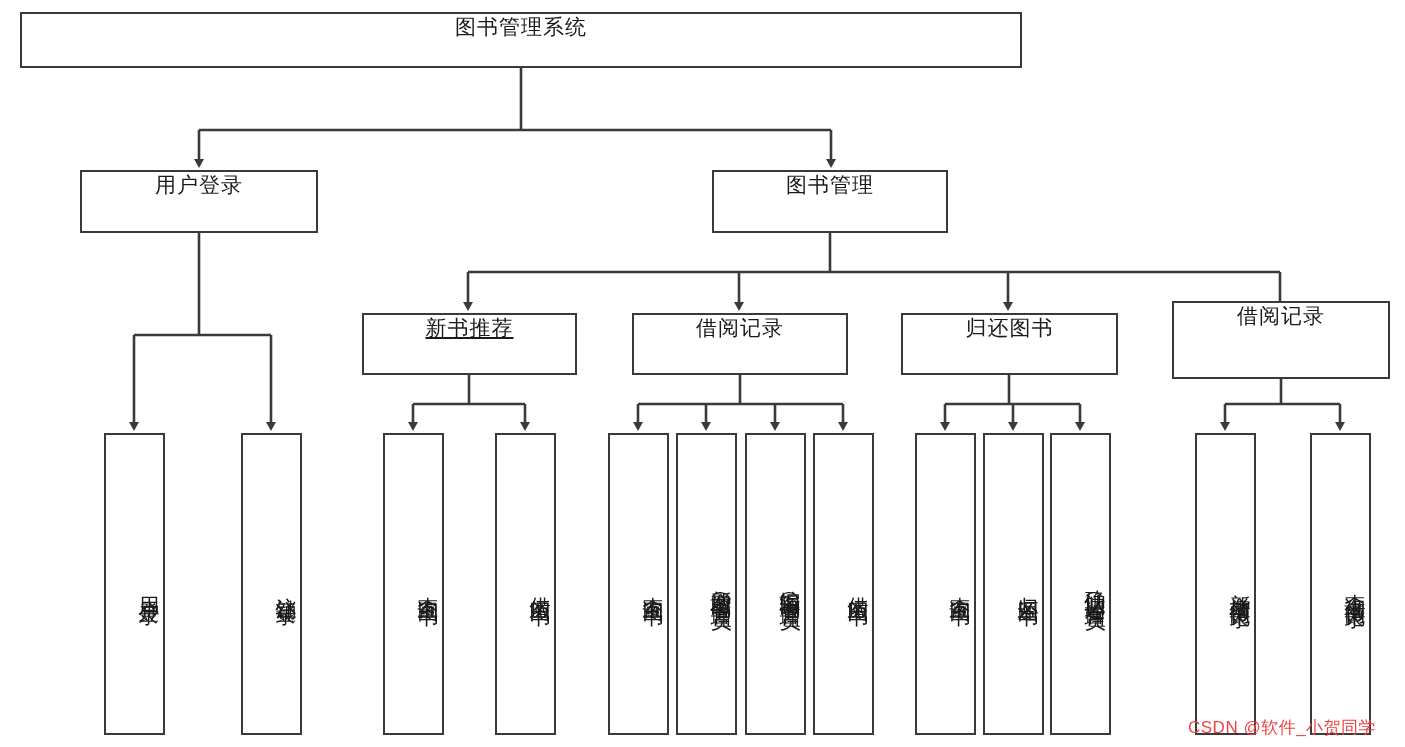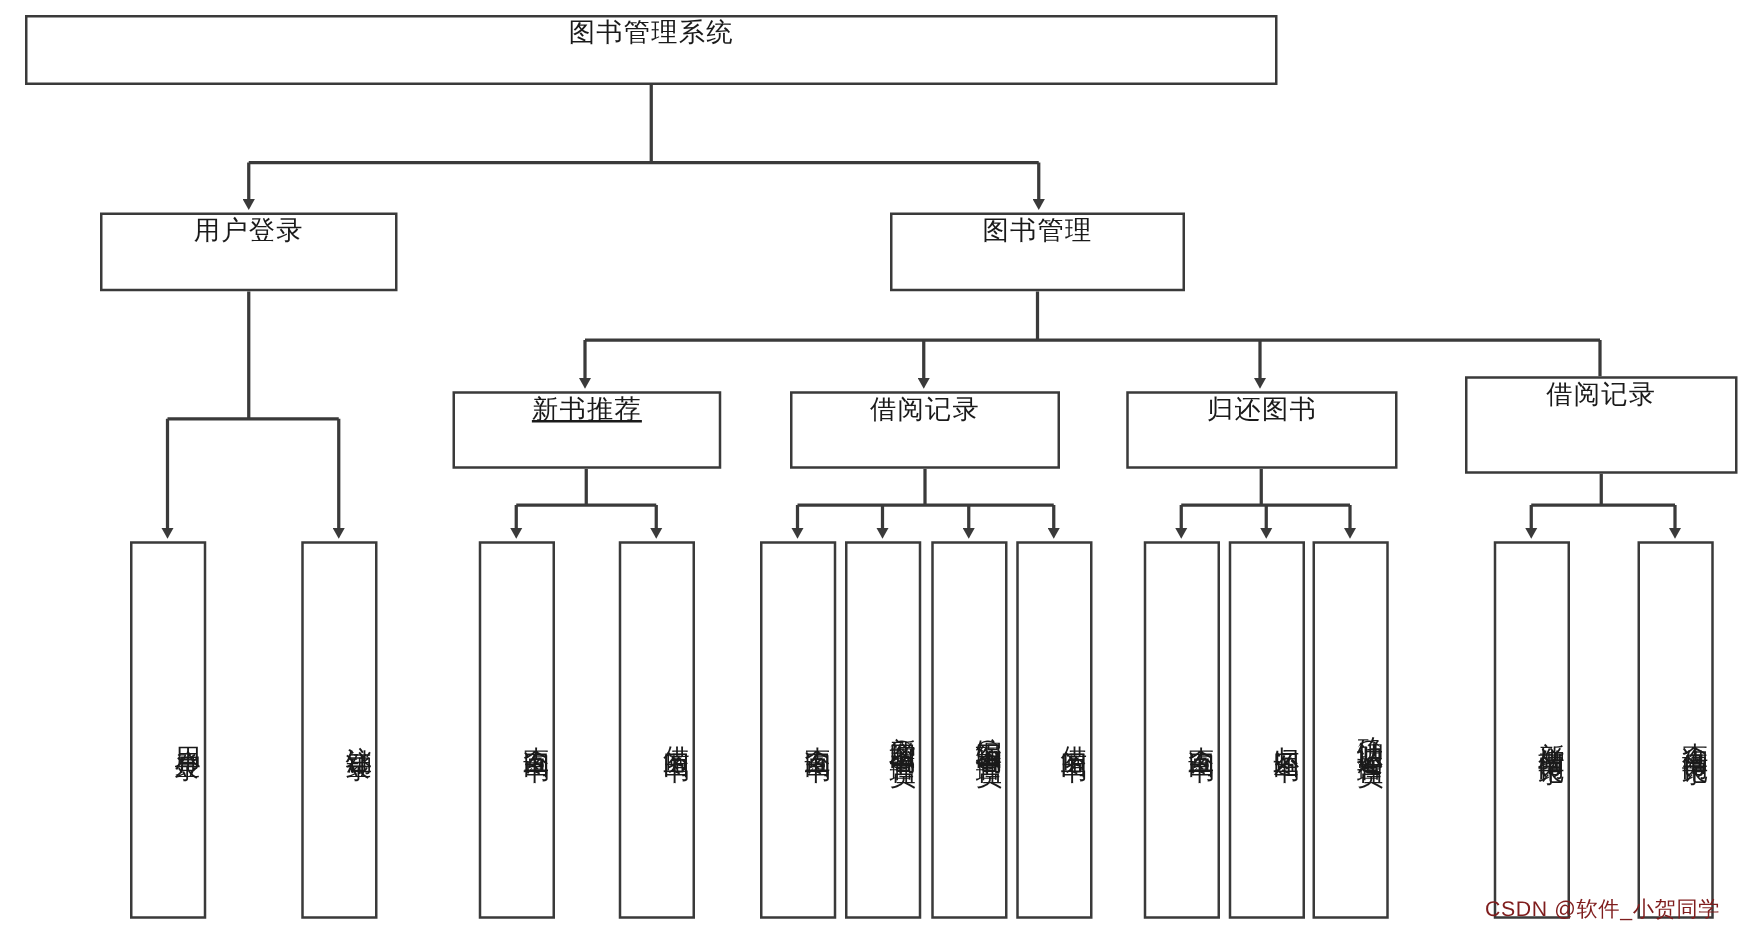--- a/index.html
+++ b/index.html
@@ -50,21 +50,21 @@
     justify-content: center;
   }
   .node .label {
     white-space: pre-wrap;
   }
   #watermark {
     position: absolute;
     left: 1188px;
     top: 716px;
     font-size: 17px;
-    color: #7f1d1d;
+    color: #ef4444;
     letter-spacing: 0.5px;
     white-space: nowrap;
     z-index: 3;
   }
 </style>
 </head>
 <body>
 
 <div id="canvas">
 

